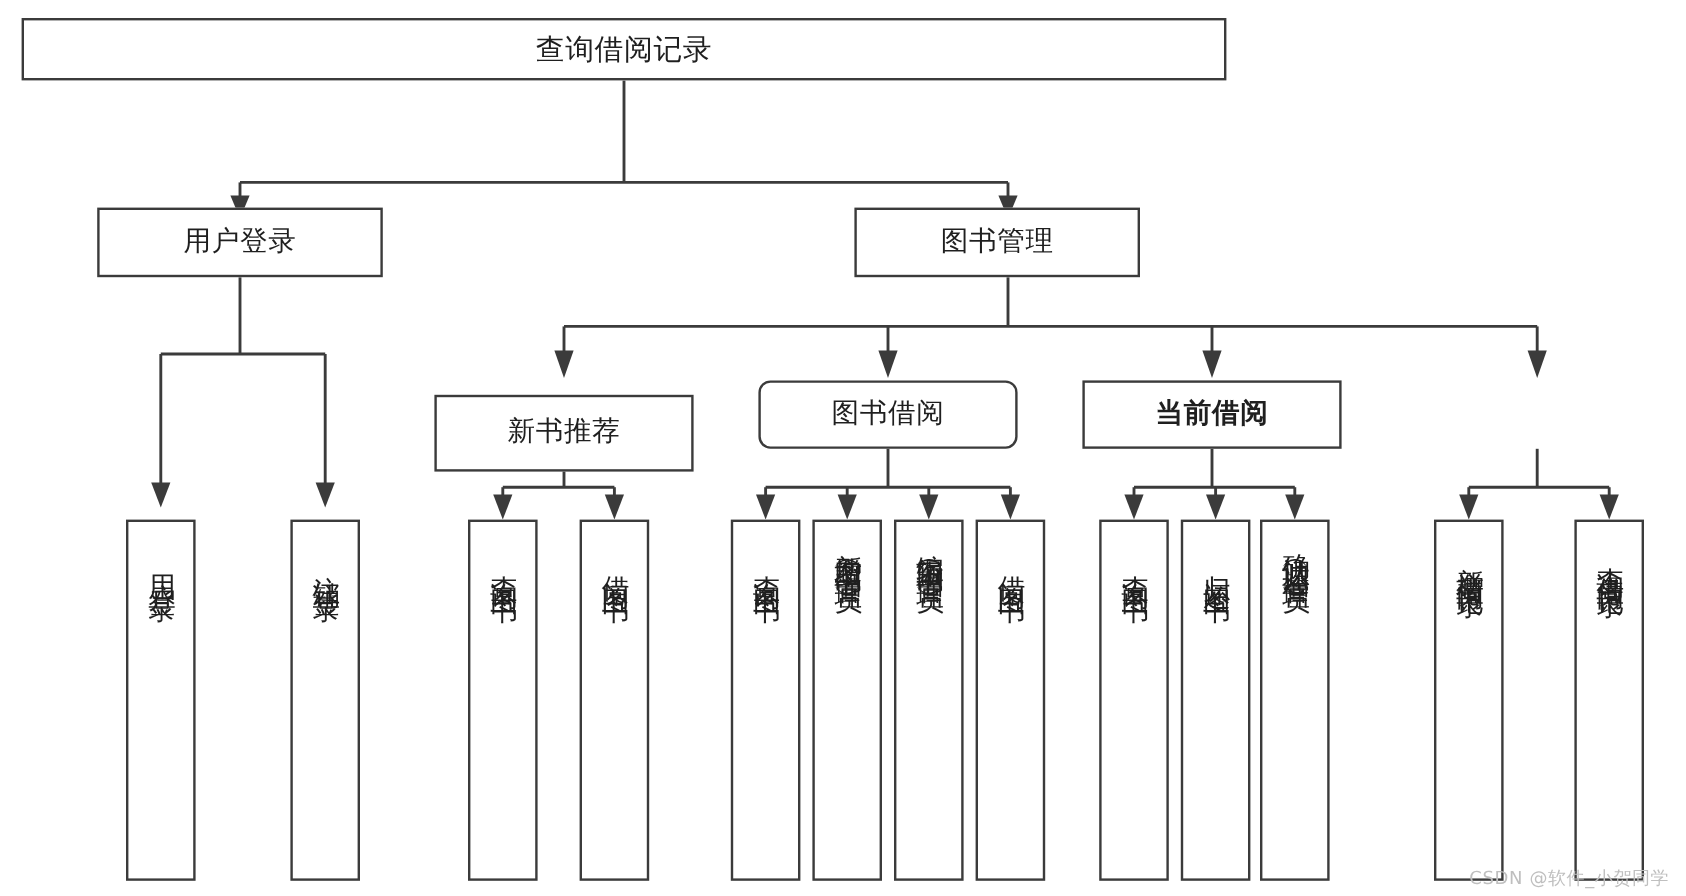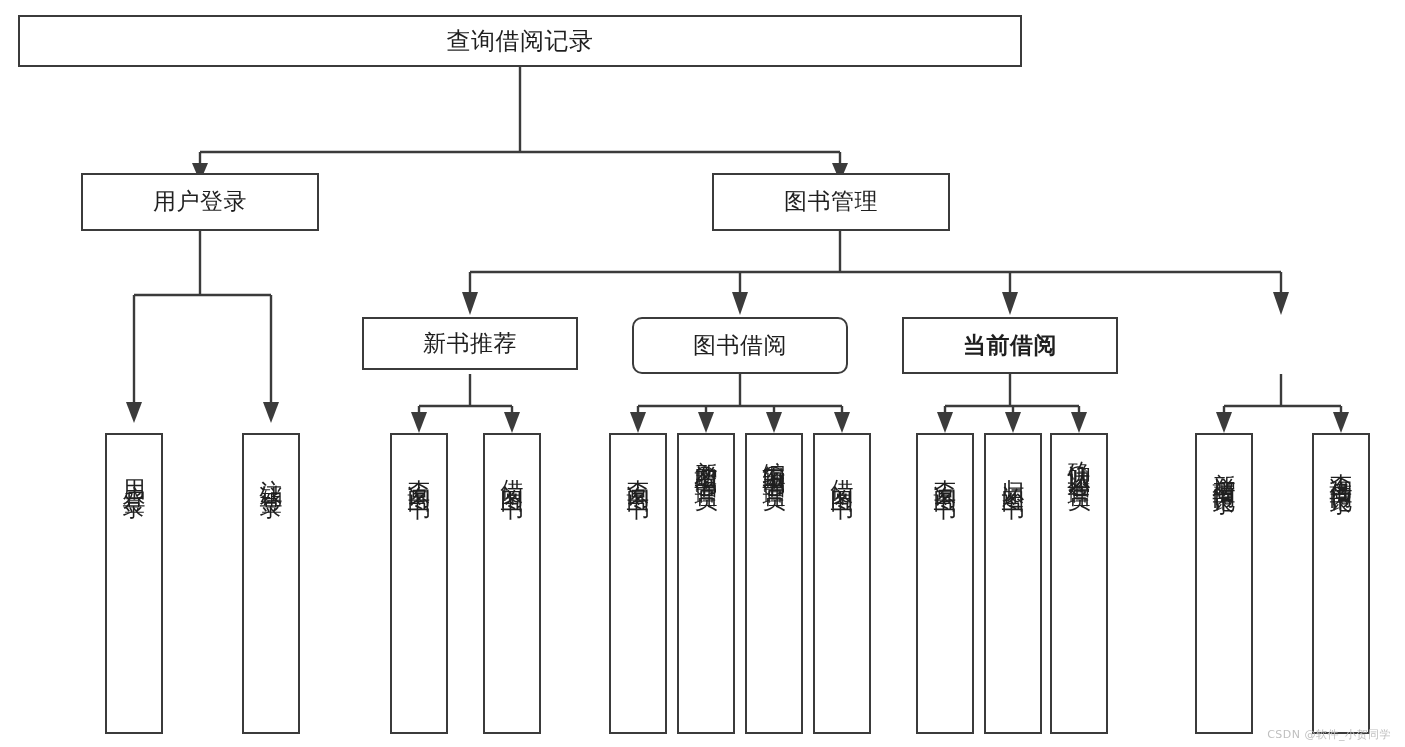--- a/index.html
+++ b/index.html
@@ -66,21 +66,21 @@
     stroke-width:2.4;
     fill:none;
   }
   .arrowhead{
     fill:#3b3b3b;
   }
   #watermark{
     position:absolute;
     right:14px;
     bottom:5px;
-    font-size:11px;
+    font-size:15px;
     color:#bfbfbf;
     white-space:nowrap;
     letter-spacing:0.5px;
   }
 </style>
 </head>
 <body>
 
 <div id="canvas">
 
@@ -151,21 +151,21 @@
     <span class="label">查询借阅记录</span>
   </div>
 
   <div class="node h" style="left:81px;top:173px;width:238px;height:58px;">
     <span class="label">用户登录</span>
   </div>
   <div class="node h" style="left:712px;top:173px;width:238px;height:58px;">
     <span class="label">图书管理</span>
   </div>
 
-  <div class="node h" style="left:362px;top:317px;width:216px;height:53px;align-items:center;">
+  <div class="node h" style="left:362px;top:329px;width:216px;height:64px;align-items:center;">
     <span class="label">新书推荐</span>
   </div>
   <div class="node h" style="left:632px;top:317px;width:216px;height:57px;border-radius:10px;">
     <span class="label">图书借阅</span>
   </div>
   <div class="node h" style="left:902px;top:317px;width:216px;height:57px;font-weight:bold;">
     <span class="label">当前借阅</span>
   </div>
 
   <div class="node v" style="left:105px;top:433px;width:58px;height:301px;">

